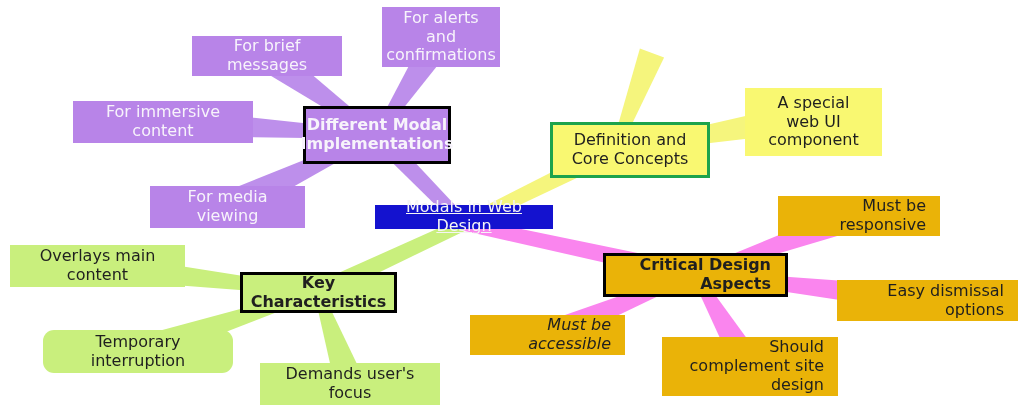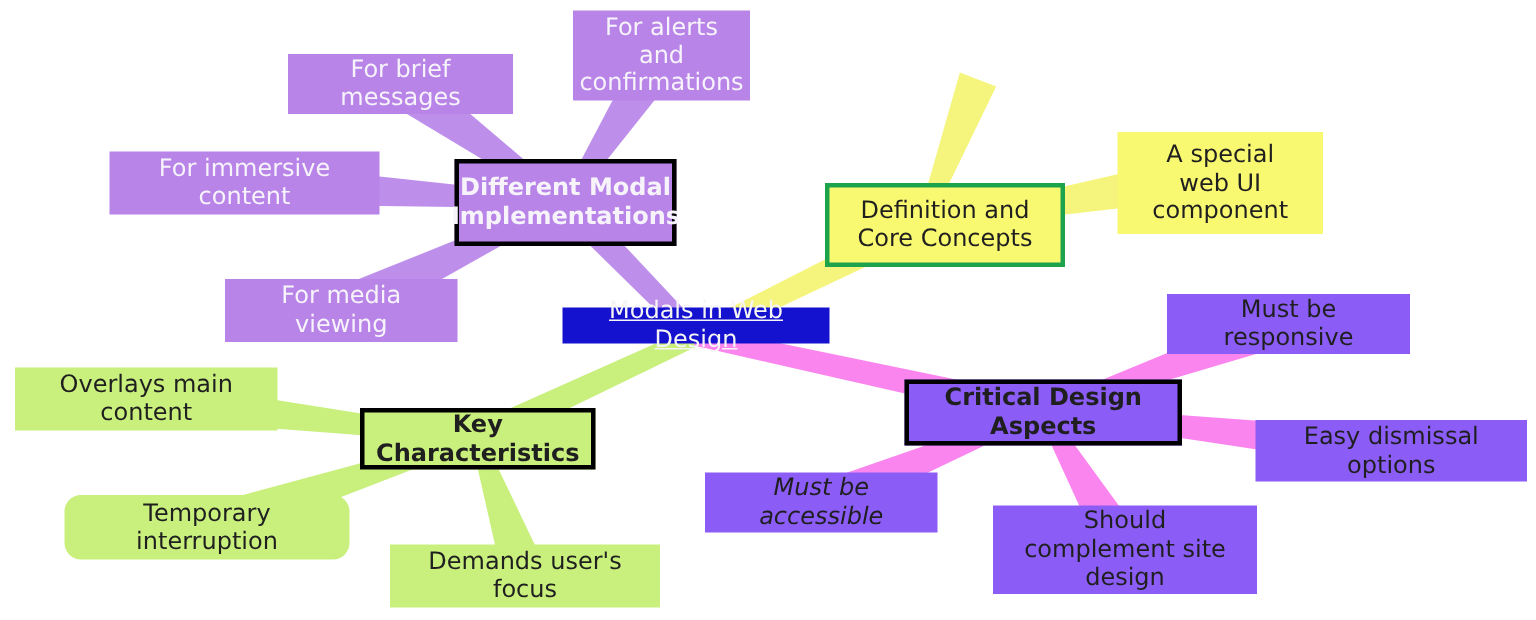--- a/index.html
+++ b/index.html
@@ -26,21 +26,21 @@
     justify-content: center;
     text-align: center;
     font-size: 16px;
     line-height: 1.18;
     padding: 2px 14px;
   }
   .blue   { background: #1412cf; color: #f5f5f5; }
   .purple { background: #b884e8; color: #f7f3fb; }
   .yellow { background: #f9f871; color: #1f1f1f; }
   .green  { background: #c9ef7d; color: #1f1f1f; }
-  .pink   { background: #8b5cf6; color: #1f1f1f; }
+  .pink   { background: #eab308; color: #1f1f1f; text-align: right; }
   .root-black { border: 3px solid #000000; font-weight: bold; }
   .root-green { border: 3px solid #1ca34c; }
 
   
   #n-center      { left:375px; top:205px; width:178px; height:24px;text-decoration:underline; }
   #n-dmi         { left:303px; top:106px; width:148px; height:58px; }
   #n-brief       { left:192px; top:36px;  width:150px; height:40px; }
   #n-alerts      { left:382px; top:7px;   width:118px; height:60px; }
   #n-immersive   { left:73px;  top:101px; width:180px; height:42px; }
   #n-media       { left:150px; top:186px; width:155px; height:42px; }

